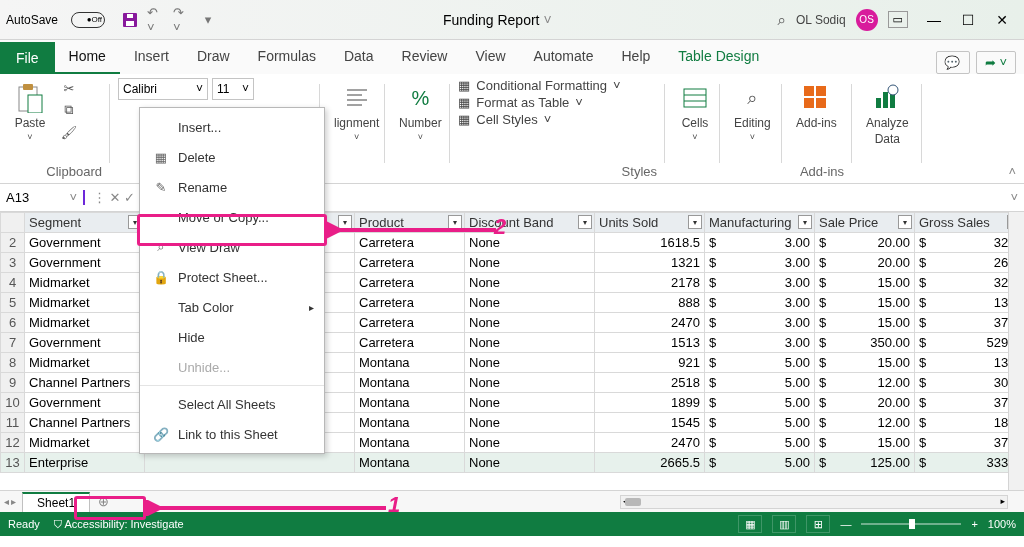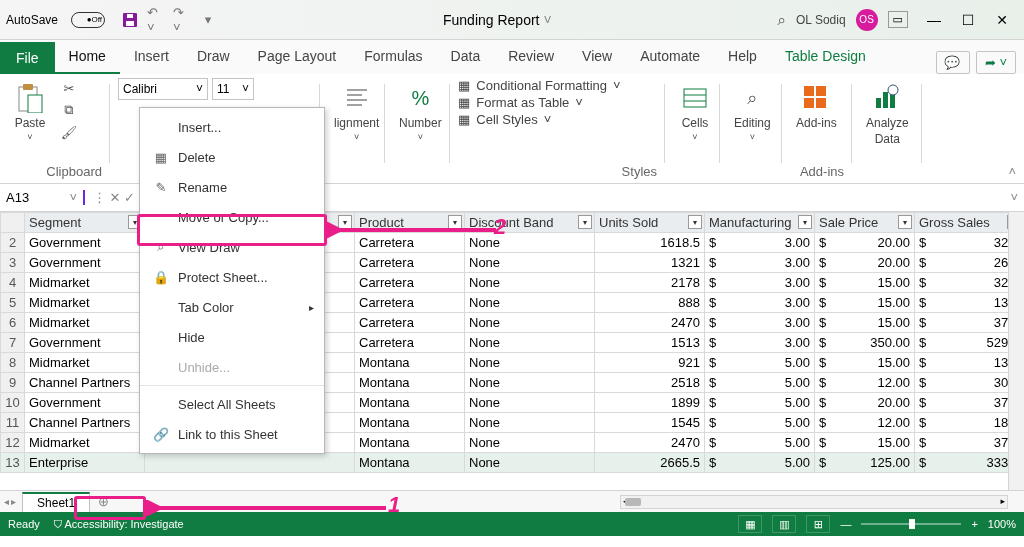--- a/index.html
+++ b/index.html
@@ -130,21 +130,20 @@
       <span class="win-btn">✕</span>
     </div>
   </div>
 </div>
 
 <div class="tab-strip">
   <div class="file-tab">File</div>
   <div class="tab active">Home</div>
   <div class="tab">Insert</div>
   <div class="tab">Draw</div>
-  <div class="tab">Page Layout</div>
   <div class="tab">Formulas</div>
   <div class="tab">Data</div>
   <div class="tab">Review</div>
   <div class="tab">View</div>
   <div class="tab">Automate</div>
   <div class="tab">Help</div>
   <div class="tab table-design">Table Design</div>
   <div class="tab-right">
     <span class="box">💬</span>
     <span class="box">➦ ˅</span>

